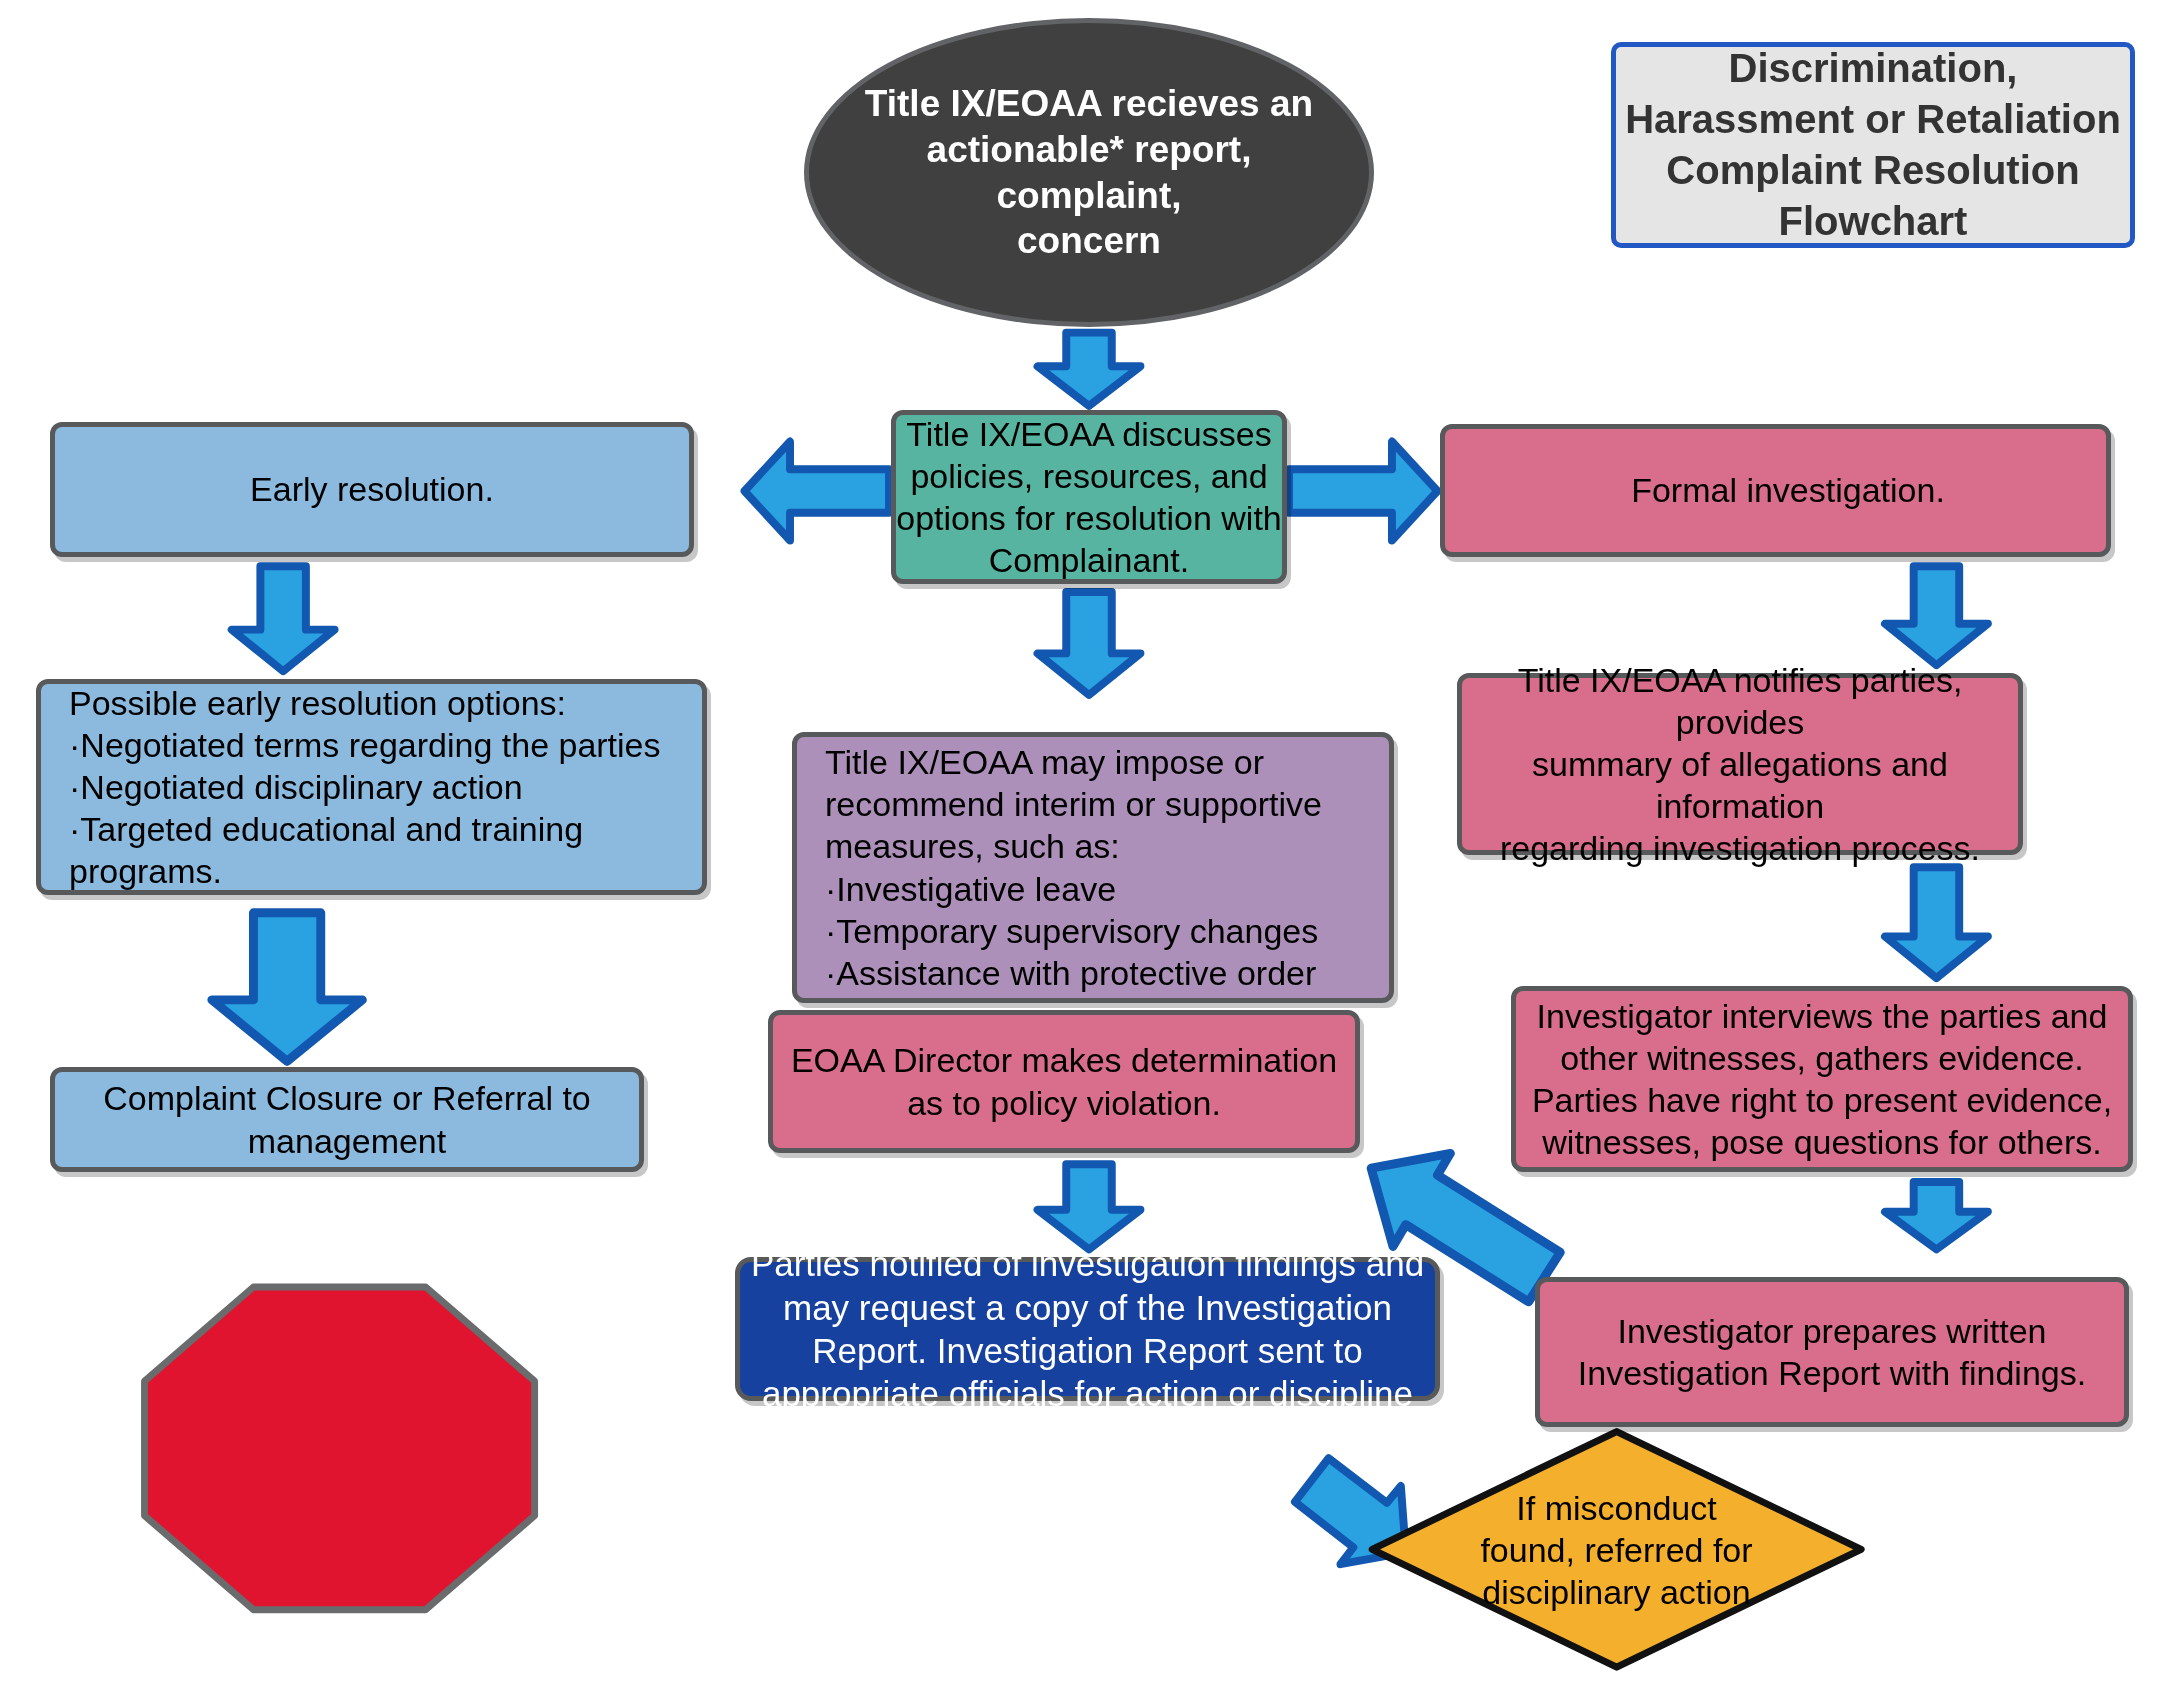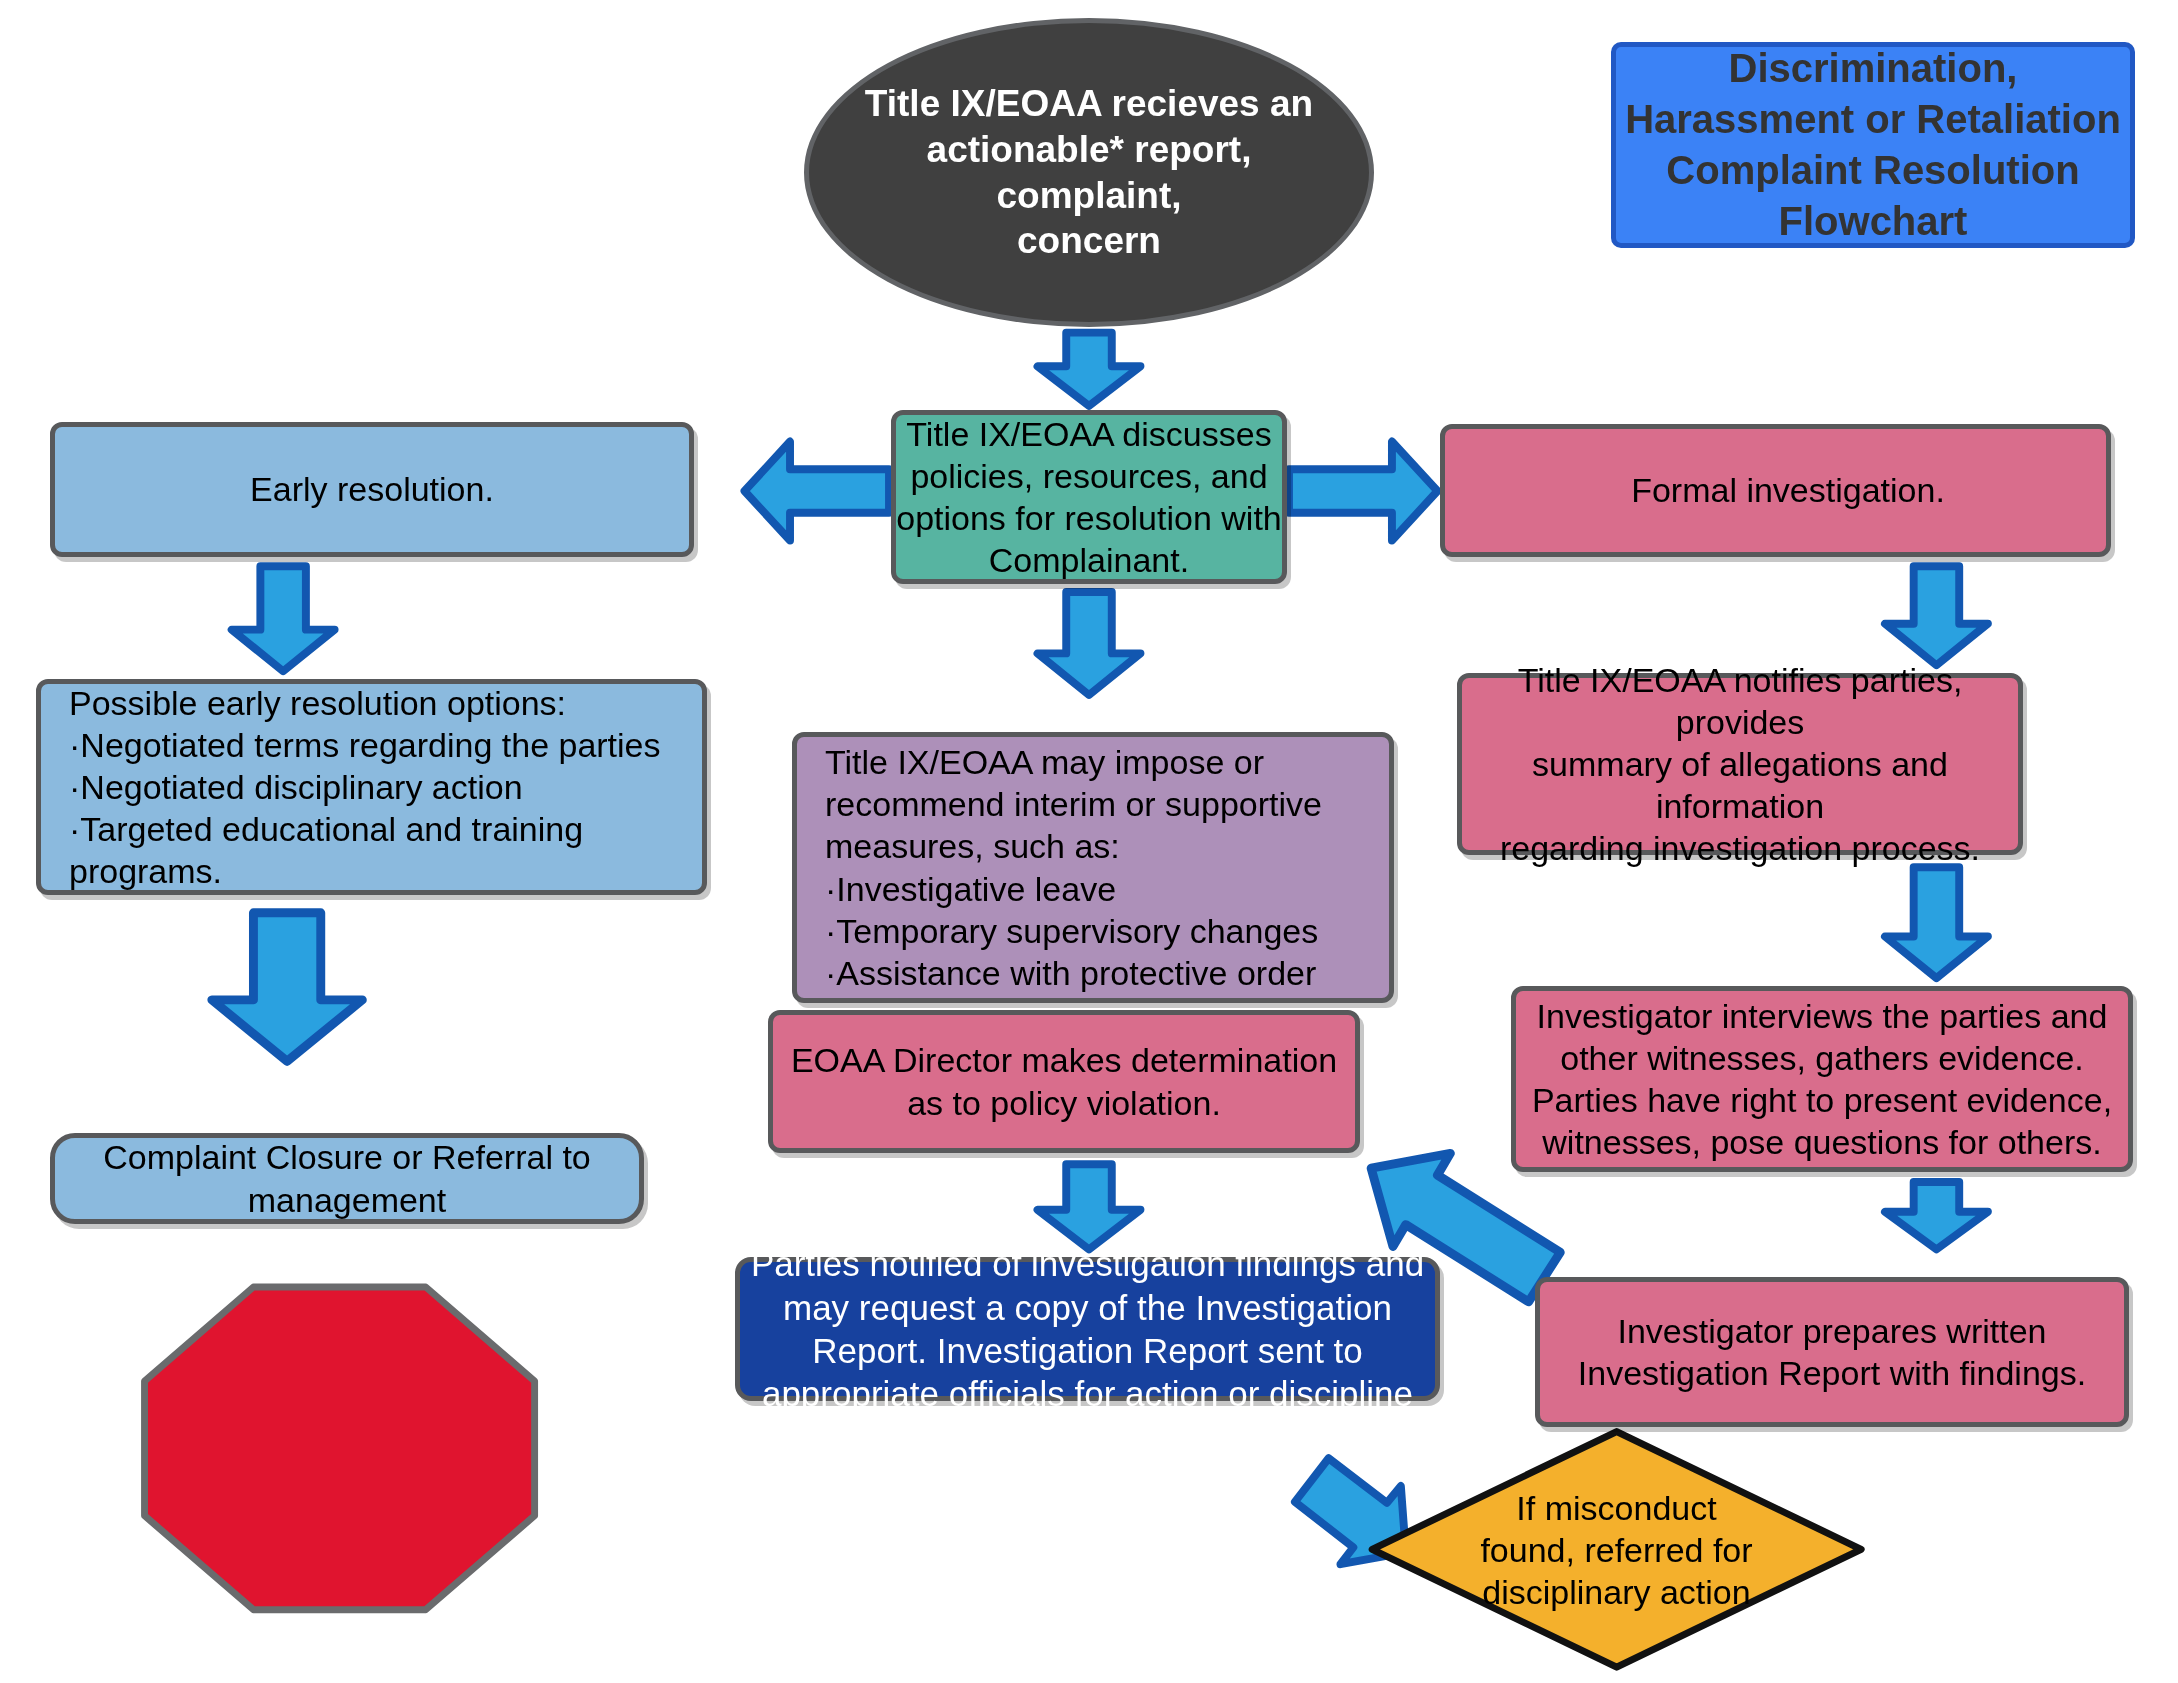--- a/index.html
+++ b/index.html
@@ -20,21 +20,21 @@
   .fill-lightblue{background:#8bbade;}
   .fill-teal{background:#57b4a1;}
   .fill-pink{background:#d96d8c;}
   .fill-purple{background:#ad90b9;margin-top:29px;}
   .fill-darkblue{background:#17419e;color:#ffffff;border-radius:16px;}
   .ellipse{
     background:#404040;color:#ffffff;border-radius:50%;
     border:5px solid #616366;font-weight:bold;font-size:37px;box-shadow:none;
   }
   .titlebox{
-    background:#3b82f6;border:5px solid #2158c4;border-radius:10px;
+    background:#e5e5e5;border:5px solid #2158c4;border-radius:10px;
     font-weight:bold;font-size:40px;line-height:1.27;color:#333333;box-shadow:none;
   }
   .overlay-label{
     position:absolute;display:flex;align-items:center;justify-content:center;
     text-align:center;font-size:34px;line-height:1.24;background:transparent;
     border:none;box-shadow:none;
   }
   .overlay-label .txt{white-space:pre-line;}
   .bold{font-weight:bold;}
 </style>
@@ -107,21 +107,21 @@
 ·Temporary supervisory changes
 ·Assistance with protective order</span>
   </div>
 
   <div class="node fill-pink" style="left:1457px;top:673px;width:566px;height:182px;">
     <span class="txt">Title IX/EOAA notifies parties, provides
 summary of allegations and information
 regarding investigation process.</span>
   </div>
 
-  <div class="node fill-lightblue" style="left:50px;top:1133px;width:594px;height:91px;border-radius:25px;">
+  <div class="node fill-lightblue" style="left:50px;top:1067px;width:594px;height:105px;">
     <span class="txt">Complaint Closure or Referral to
 management</span>
   </div>
 
   <div class="node fill-pink" style="left:1511px;top:986px;width:622px;height:186px;">
     <span class="txt">Investigator interviews the parties and
 other witnesses, gathers evidence.
 Parties have right to present evidence,
 witnesses, pose questions for others.</span>
   </div>

